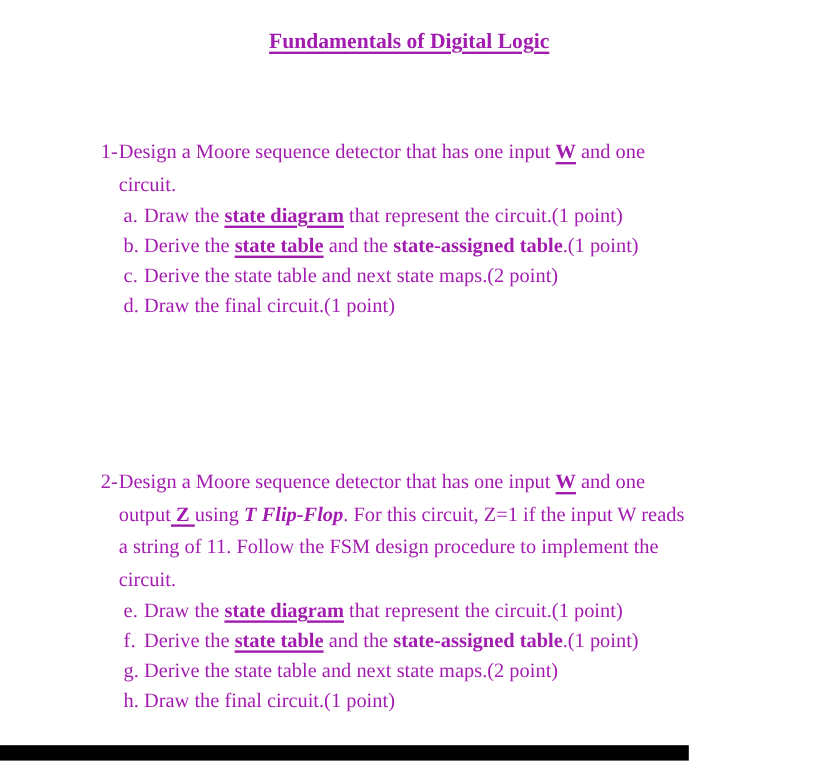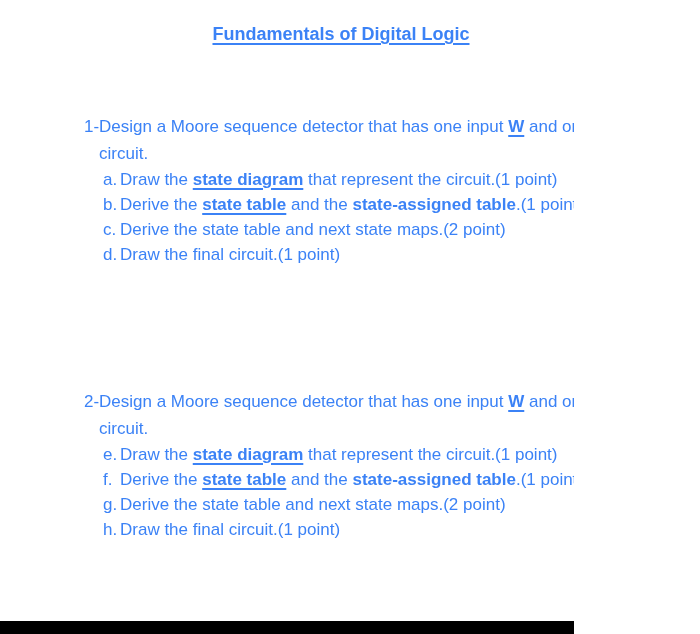--- a/index.html
+++ b/index.html
@@ -1,22 +1,22 @@
 <!DOCTYPE html>
 <html><head>
 <meta charset="utf-8">
 <style>
   html,body{margin:0;padding:0;}
   .page{
     position:relative;
     width:574px;height:634px;
     background:#ffffff;
     overflow:hidden;
-    font-family:Liberation Sans, sans-serif;
-    color:#3b82f6;
+    font-family:Liberation Serif, serif;
+    color:#a21caf;
     -webkit-font-smoothing:antialiased;
   }
   .title-block{
     position:absolute;
     top:19px;left:0;width:682px;
     text-align:center;
     font-size:18px;
     font-weight:bold;
     line-height:31px;
   }
@@ -82,20 +82,22 @@
           </div>
           <div class="subtask">
             <span class="st-letter">d.</span>
             <span class="st-text"><span>Draw the final circuit.(1 point)</span></span>
           </div>
         </div>
       </div>
       <div class="question q2">
         <div class="q-para">
           <div class="q-line"><span class="q-num">2-</span><span>Design a Moore sequence detector that has one input </span><span class="b u">W</span><span> and one</span></div>
+          <div class="q-line"><span>output</span><span class="b u"> Z </span><span>using </span><span class="b i">T Flip-Flop</span><span>. For this circuit, Z=1 if the input W reads</span></div>
+          <div class="q-line"><span>a string of 11. Follow the FSM design procedure to implement the</span></div>
           <div class="q-line"><span>circuit.</span></div>
         </div>
         <div class="subtasks">
           <div class="subtask">
             <span class="st-letter">e.</span>
             <span class="st-text"><span>Draw the </span><span class="b u">state diagram</span><span> that represent the circuit.(1 point)</span></span>
           </div>
           <div class="subtask">
             <span class="st-letter">f.</span>
             <span class="st-text"><span>Derive the </span><span class="b u">state table</span><span> and the </span><span class="b">state-assigned table</span><span>.(1 point)</span></span>

